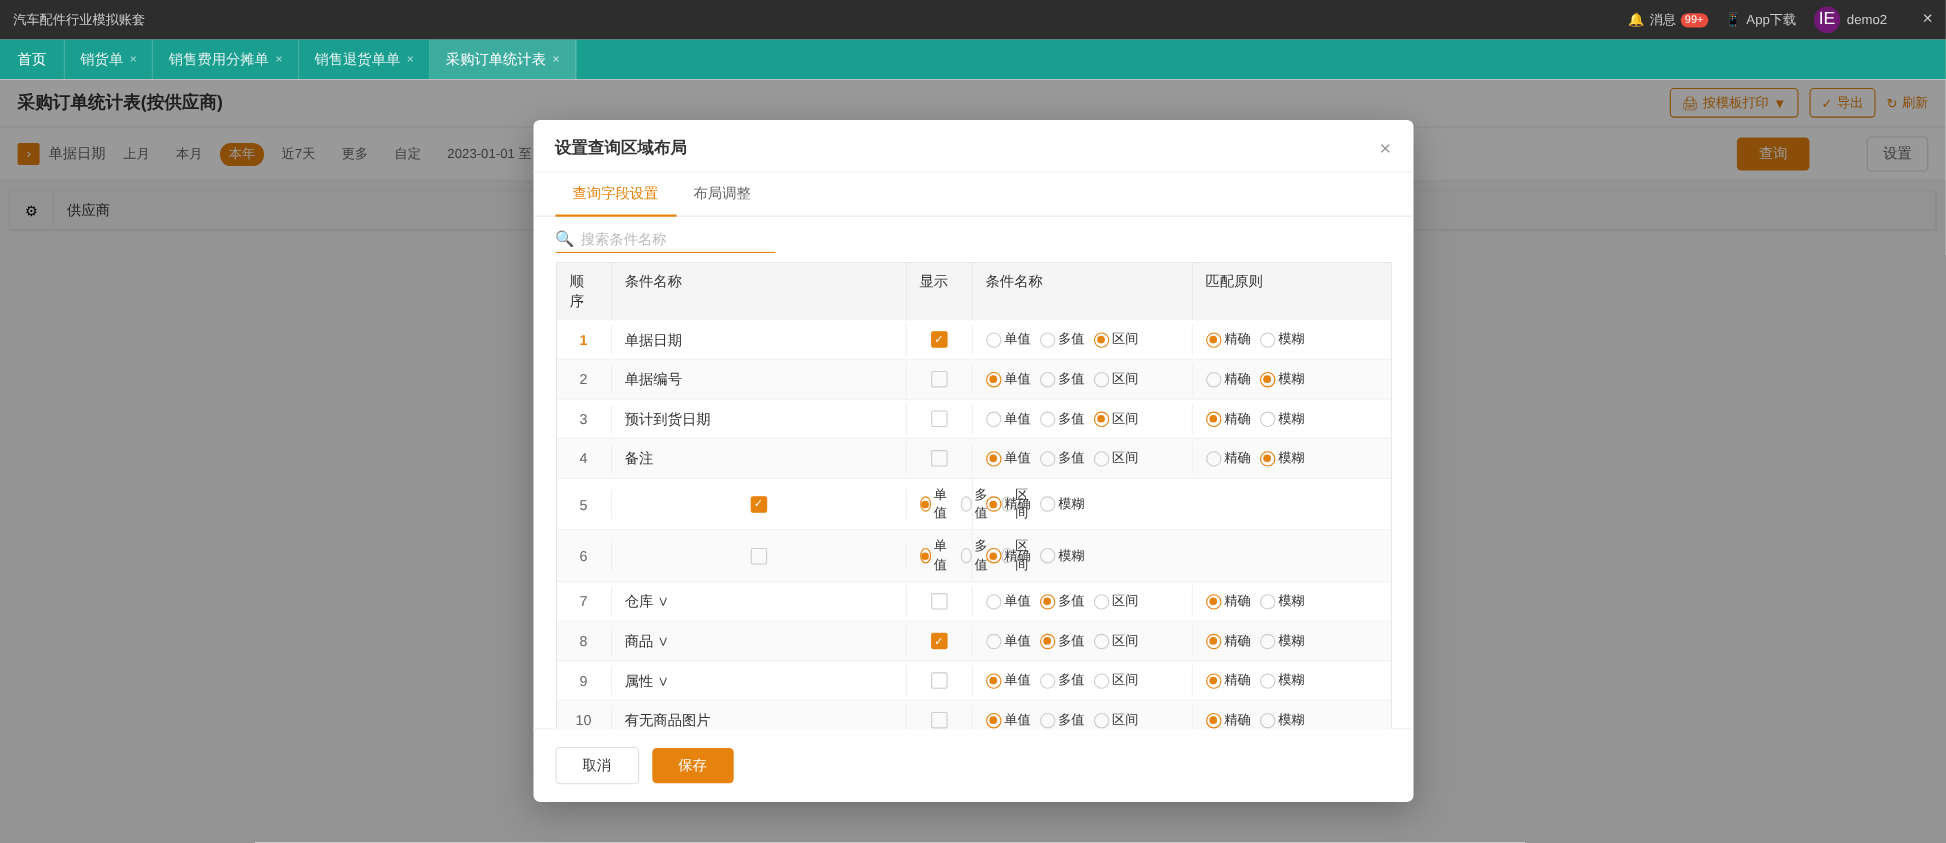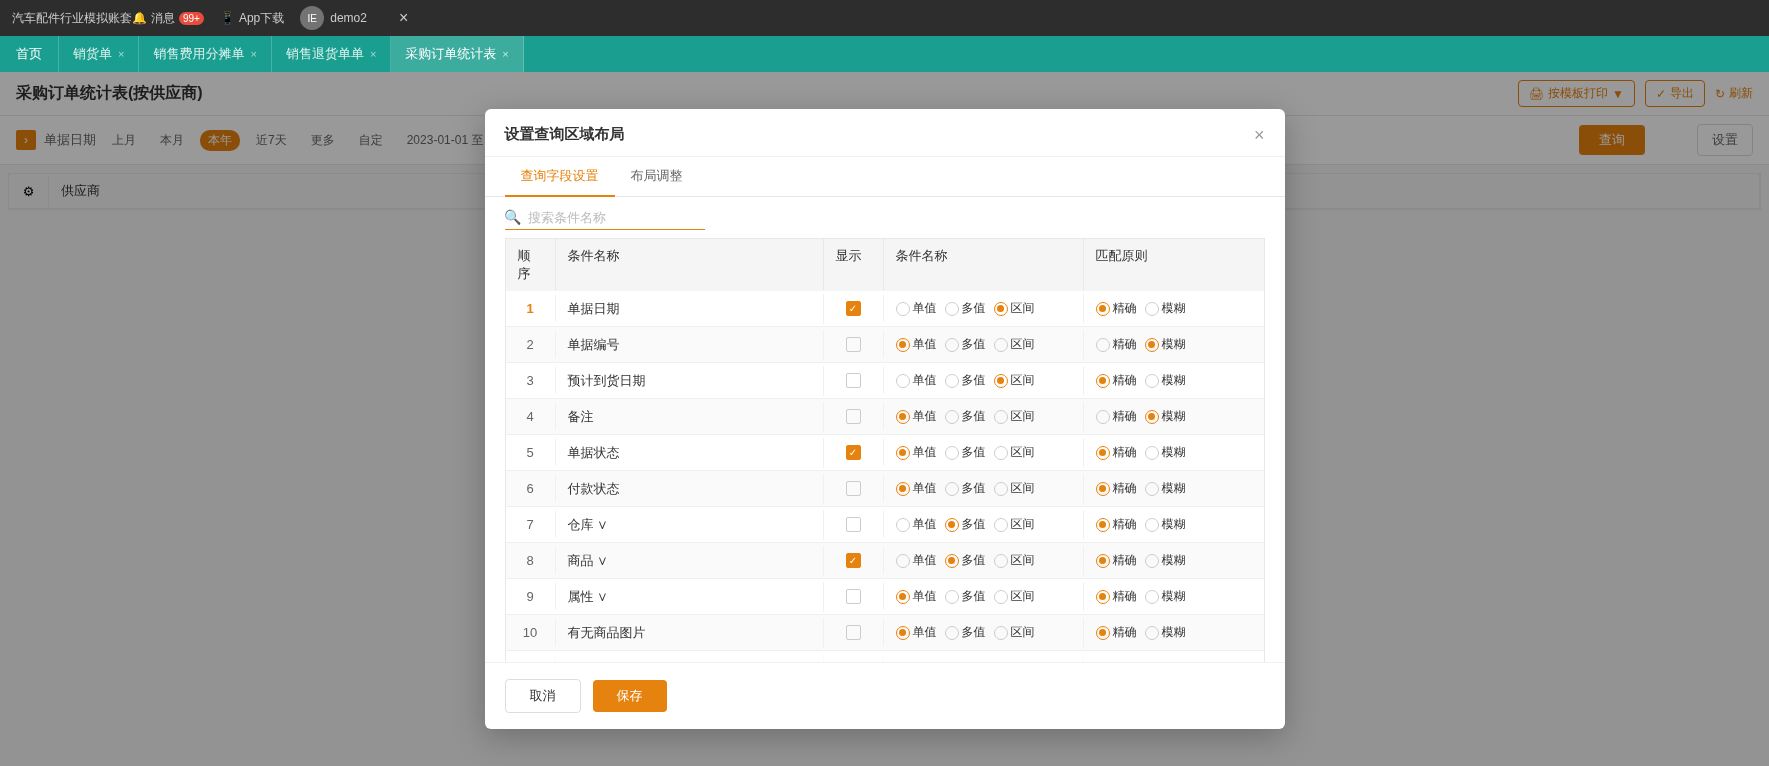--- a/index.html
+++ b/index.html
@@ -4,32 +4,33 @@
   <style>
     * { box-sizing: border-box; margin: 0; padding: 0; }
     body { font-family: 'Microsoft YaHei', Arial, sans-serif; font-size: 13px; background: #f0f0f0; overflow: hidden; }
 
     
     .top-bar {
       height: 36px;
       background: #2d2d2d;
       display: flex;
       align-items: center;
+      justify-content: space-between;
       padding: 0 12px;
       color: #ccc;
       font-size: 12px;
     }
     .top-bar-left { display: flex; align-items: center; gap: 8px; }
     .top-bar-right { display: flex; align-items: center; gap: 16px; }
     .top-bar-title { color: #ccc; font-size: 12px; }
     .notification-btn { display: flex; align-items: center; gap: 4px; cursor: pointer; color: #ccc; }
     .badge { background: #e74c3c; color: white; border-radius: 8px; padding: 1px 4px; font-size: 10px; }
     .app-download { display: flex; align-items: center; gap: 4px; cursor: pointer; color: #ccc; }
     .user-area { display: flex; align-items: center; gap: 6px; cursor: pointer; color: #ccc; }
-    .avatar { width: 24px; height: 24px; border-radius: 50%; background: #737373; display: flex; align-items: center; justify-content: center; font-size: 10px; color: white; }
+    .avatar { width: 24px; height: 24px; border-radius: 50%; background: #701a75; display: flex; align-items: center; justify-content: center; font-size: 16px; color: white; }
     .close-x { color: #ccc; cursor: pointer; font-size: 16px; margin-left: 16px; }
 
     
     .tab-bar {
       height: 36px;
       background: #1a9e8f;
       display: flex;
       align-items: center;
       padding: 0 0 0 0;
       overflow: hidden;
@@ -522,21 +523,20 @@
                 </label>
                 <label class="radio-item">
                   <div class="custom-radio selected"></div>模糊
                 </label>
               </div>
             </div>
           </div>
 
           <div class="modal-row">
             <div class="modal-td row-num-gray">5</div>
-            <div class="modal-td">单据状态</div>
             <div class="modal-td">
               <div class="checkbox-wrap">
                 <div class="custom-checkbox checked"></div>
               </div>
             </div>
             <div class="modal-td">
               <div class="radio-group">
                 <label class="radio-item">
                   <div class="custom-radio selected"></div>单值
                 </label>
@@ -555,21 +555,20 @@
                 </label>
                 <label class="radio-item">
                   <div class="custom-radio"></div>模糊
                 </label>
               </div>
             </div>
           </div>
 
           <div class="modal-row row-alt">
             <div class="modal-td row-num-gray">6</div>
-            <div class="modal-td">付款状态</div>
             <div class="modal-td">
               <div class="checkbox-wrap">
                 <div class="custom-checkbox"></div>
               </div>
             </div>
             <div class="modal-td">
               <div class="radio-group">
                 <label class="radio-item">
                   <div class="custom-radio selected"></div>单值
                 </label>

